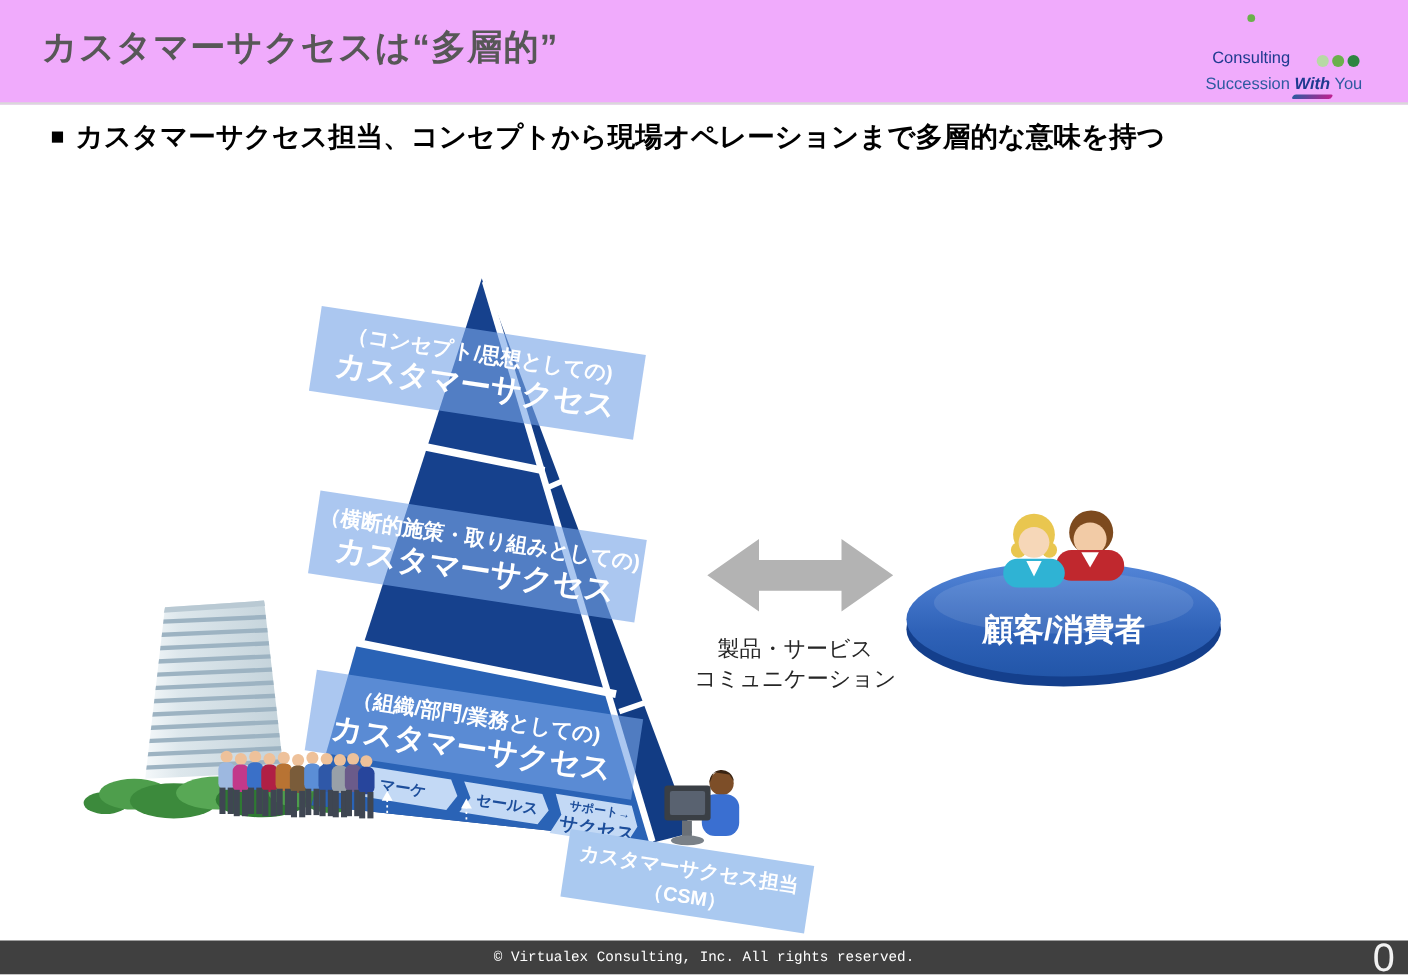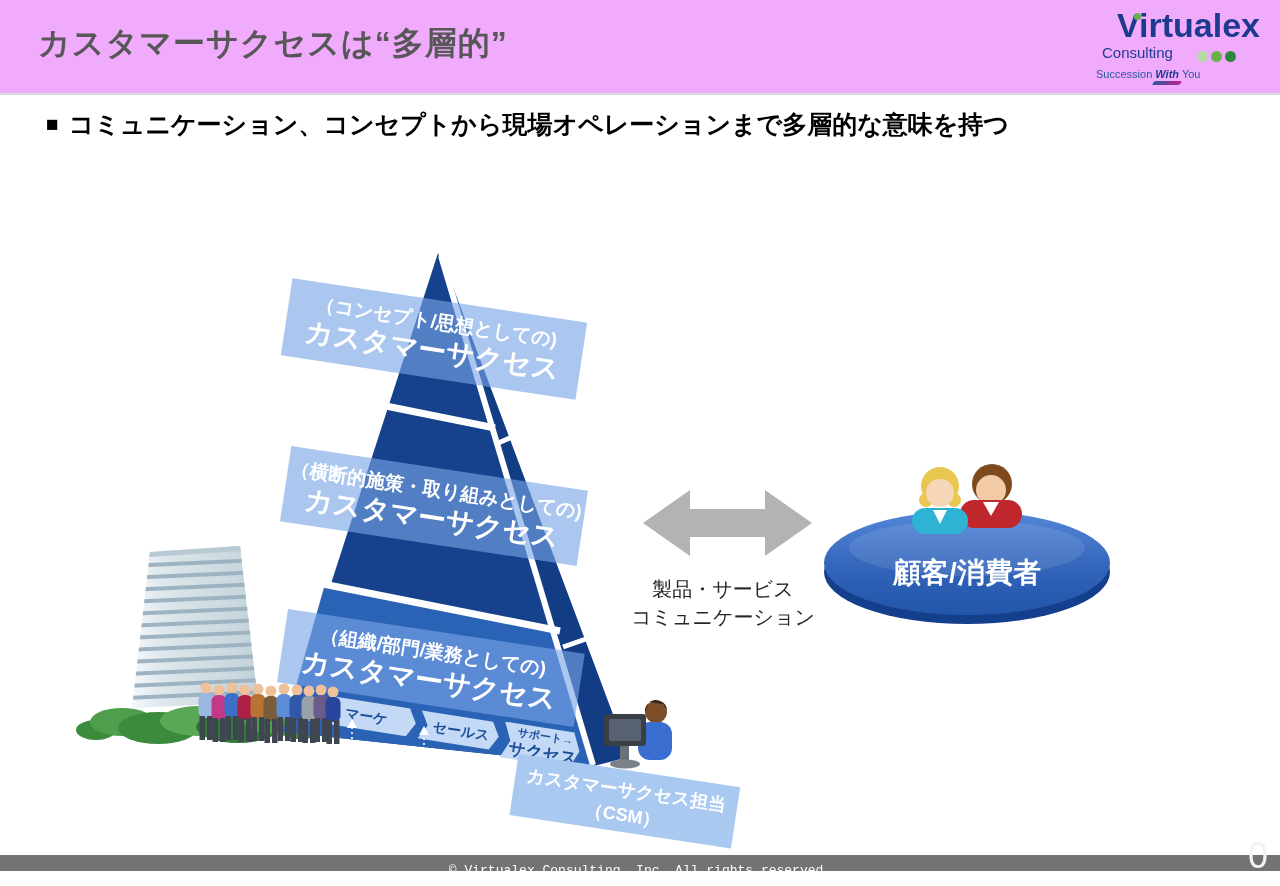--- a/index.html
+++ b/index.html
@@ -25,36 +25,36 @@
   .logo-idot{position:absolute;top:7px;right:123px;width:7px;height:7px;border-radius:50%;background:#6ab04b;}
   .logo-sub{
     position:absolute;top:38px;left:8px;
     font-size:15px;font-weight:400;color:#1e3a8f;
   }
   .logo-dots{position:absolute;top:42px;left:100px;}
   .logo-dots i{display:inline-block;width:11px;height:11px;border-radius:50%;margin-left:3px;}
   .dot1{background:#b7d9a5;}.dot2{background:#6ab04b;}.dot3{background:#2e8540;}
   .logo-tagline{
     position:absolute;top:62px;left:2px;white-space:nowrap;
-    font-size:11px;color:#2d5aa0;text-align:right;
+    font-size:15px;color:#2d5aa0;text-align:right;
   }
   .logo-tagline .with{font-weight:700;font-style:italic;color:#1e3a8f;position:relative;}
   .logo-tagline .with::after{
     content:"";position:absolute;left:-2px;right:-2px;bottom:-5px;height:4px;
     background:linear-gradient(90deg,#2d5aa0,#c02090);
     transform:skewX(-30deg);border-radius:2px;
   }
   .bullet-line{
     position:absolute;left:46px;top:108px;width:1200px;
     font-size:25px;font-weight:700;color:#000;white-space:nowrap;
   }
   .bullet-line .marker{font-size:21px;vertical-align:2px;margin-right:10px;}
   .diagram{position:absolute;left:0;top:0;}
   .footer{
-    position:absolute;left:0;top:855px;width:1280px;height:16px;background:#737373;
+    position:absolute;left:0;top:855px;width:1280px;height:31px;background:#404040;
   }
   .copyright{
     position:absolute;left:50%;transform:translateX(-50%);top:0;line-height:31px;
     color:#fff;font-size:13px;font-family:"Liberation Mono","DejaVu Sans Mono",monospace;
   }
   .page-number{
     position:absolute;right:12px;bottom:-3px;color:#f2f2f2;
     font-size:36px;font-weight:400;line-height:36px;
   }
   text{font-family:"Liberation Sans","DejaVu Sans",sans-serif;}
@@ -219,28 +219,27 @@
       <polygon points="933,510 947,510 940,524" fill="#ffffff"></polygon>
     </g>
   </g>
 
   <text x="967" y="582" text-anchor="middle" font-size="28" font-weight="700" fill="#ffffff">顧客/消費者</text>
 </svg>
 
 <div class="header">
   <div class="slide-title">カスタマーサクセスは“多層的”</div>
   <div class="logo">
-    <div class="logo-brand">Virtualex</div>
     <span class="logo-idot"></span>
     <div class="logo-sub">Consulting</div>
     <div class="logo-dots">
       <i class="dot1"></i><i class="dot2"></i><i class="dot3"></i>
     </div>
     <div class="logo-tagline"><span>Succession </span><span class="with">With</span><span> You</span></div>
   </div>
 </div>
 
-<div class="bullet-line"><span class="marker">■</span><span>コミュニケーション、コンセプトから現場オペレーションまで多層的な意味を持つ</span></div>
+<div class="bullet-line"><span class="marker">■</span><span>カスタマーサクセス担当、コンセプトから現場オペレーションまで多層的な意味を持つ</span></div>
 
 <div class="footer">
   <span class="copyright">© Virtualex Consulting, Inc. All rights reserved.</span>
   <span class="page-number">0</span>
 </div>
 
 </body></html>

